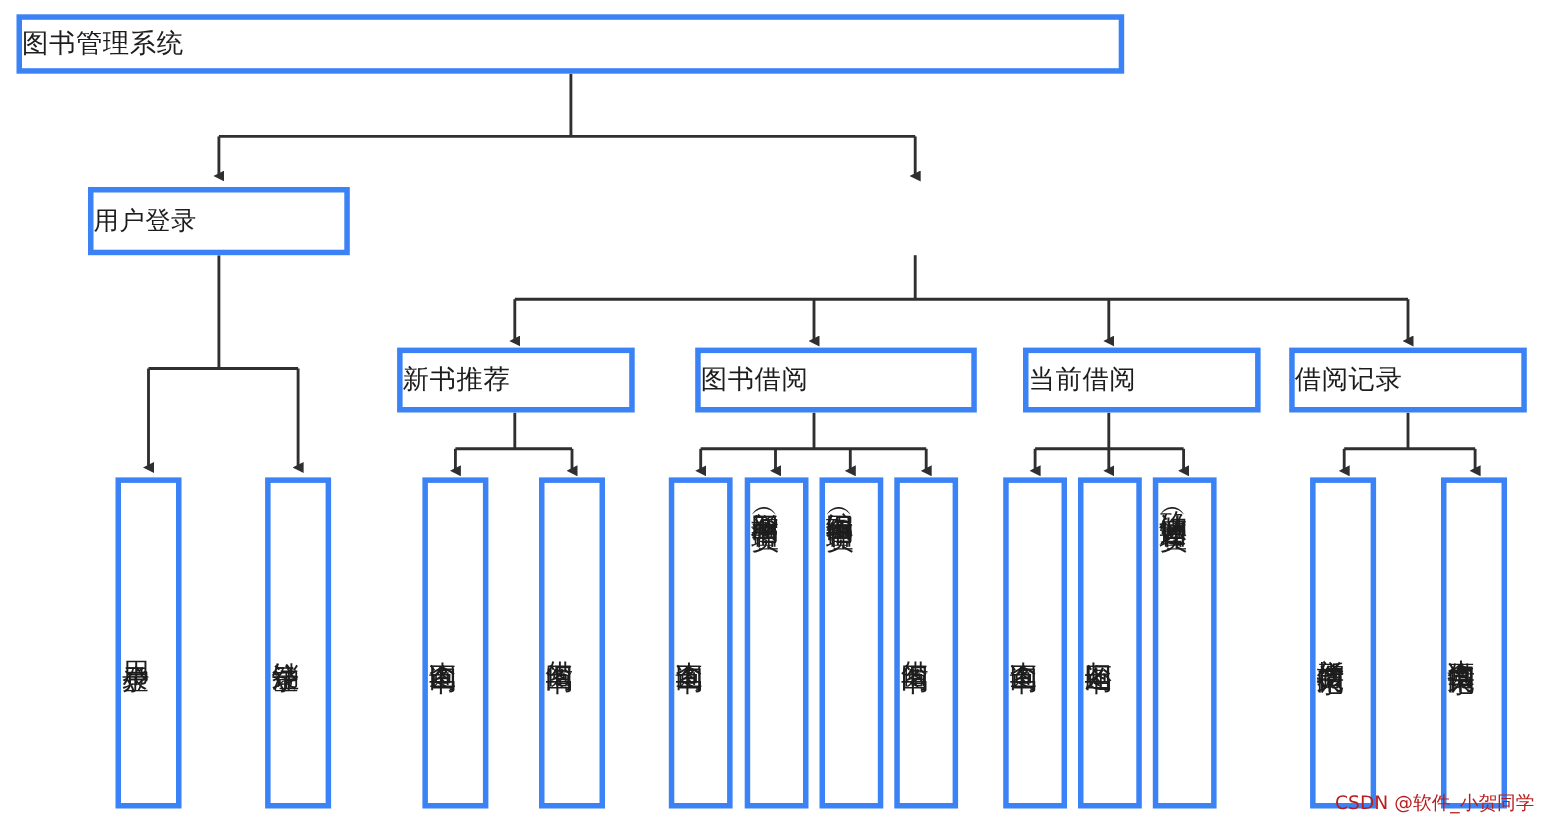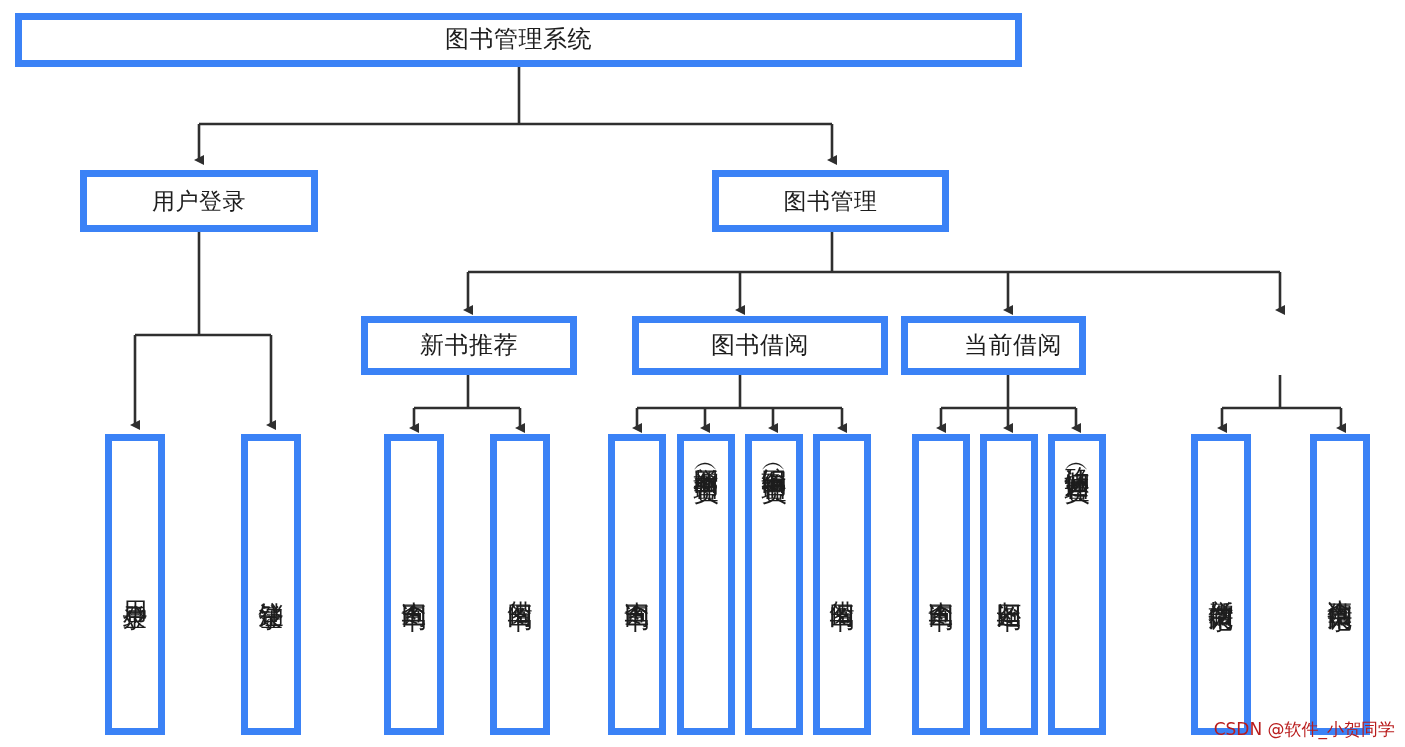--- a/index.html
+++ b/index.html
@@ -24,24 +24,24 @@
     left: 0;
     top: 0;
     width: 1405px;
     height: 747px;
     pointer-events: none;
   }
   .node {
     position: absolute;
     box-sizing: border-box;
     background: #ffffff;
-    border: 7px solid #3b82f6;
+    border: 5px solid #3b82f6;
     display: flex;
     align-items: center;
-    justify-content: center;
+    justify-content: flex-start;
     z-index: 2;
   }
   .node-label {
     color: #1d1d1d;
     letter-spacing: 0.5px;
     line-height: 1.05;
     white-space: nowrap;
   }
   .node.root .node-label {
     font-size: 24px;
@@ -135,36 +135,36 @@
   </svg>
 
   <div class="node root" style="left:15px; top:13px; width:1007px; height:54px;">
     <span class="node-label">图书管理系统</span>
   </div>
 
   <div class="node level2" style="left:80px; top:170px; width:238px; height:62px;">
     <span class="node-label">用户登录</span>
   </div>
 
-  <div class="node level2" style="left:712px; top:170px; width:237px; height:62px;">
-    <span class="node-label">图书管理</span>
-  </div>
 
   <div class="node level3" style="left:361px; top:316px; width:216px; height:59px;">
     <span class="node-label">新书推荐</span>
   </div>
 
   <div class="node level3" style="left:632px; top:316px; width:256px; height:59px;">
     <span class="node-label">图书借阅</span>
   </div>
 
-  <div class="node level3" style="left:901px; top:316px; width:185px; height:59px;padding-left:39px;">
+  <div class="node level3" style="left:930px; top:316px; width:216px; height:59px;">
     <span class="node-label">当前借阅</span>
   </div>
 
+  <div class="node level3" style="left:1172px; top:316px; width:216px; height:59px;">
+    <span class="node-label">借阅记录</span>
+  </div>
 
   <div class="node leaf centered" style="left:105px; top:434px; width:60px; height:301px;">
     <span class="node-label">用户登录</span>
   </div>
   <div class="node leaf centered" style="left:241px; top:434px; width:60px; height:301px;">
     <span class="node-label">注销登录</span>
   </div>
 
   <div class="node leaf centered" style="left:384px; top:434px; width:60px; height:301px;">
     <span class="node-label">查询图书</span>

